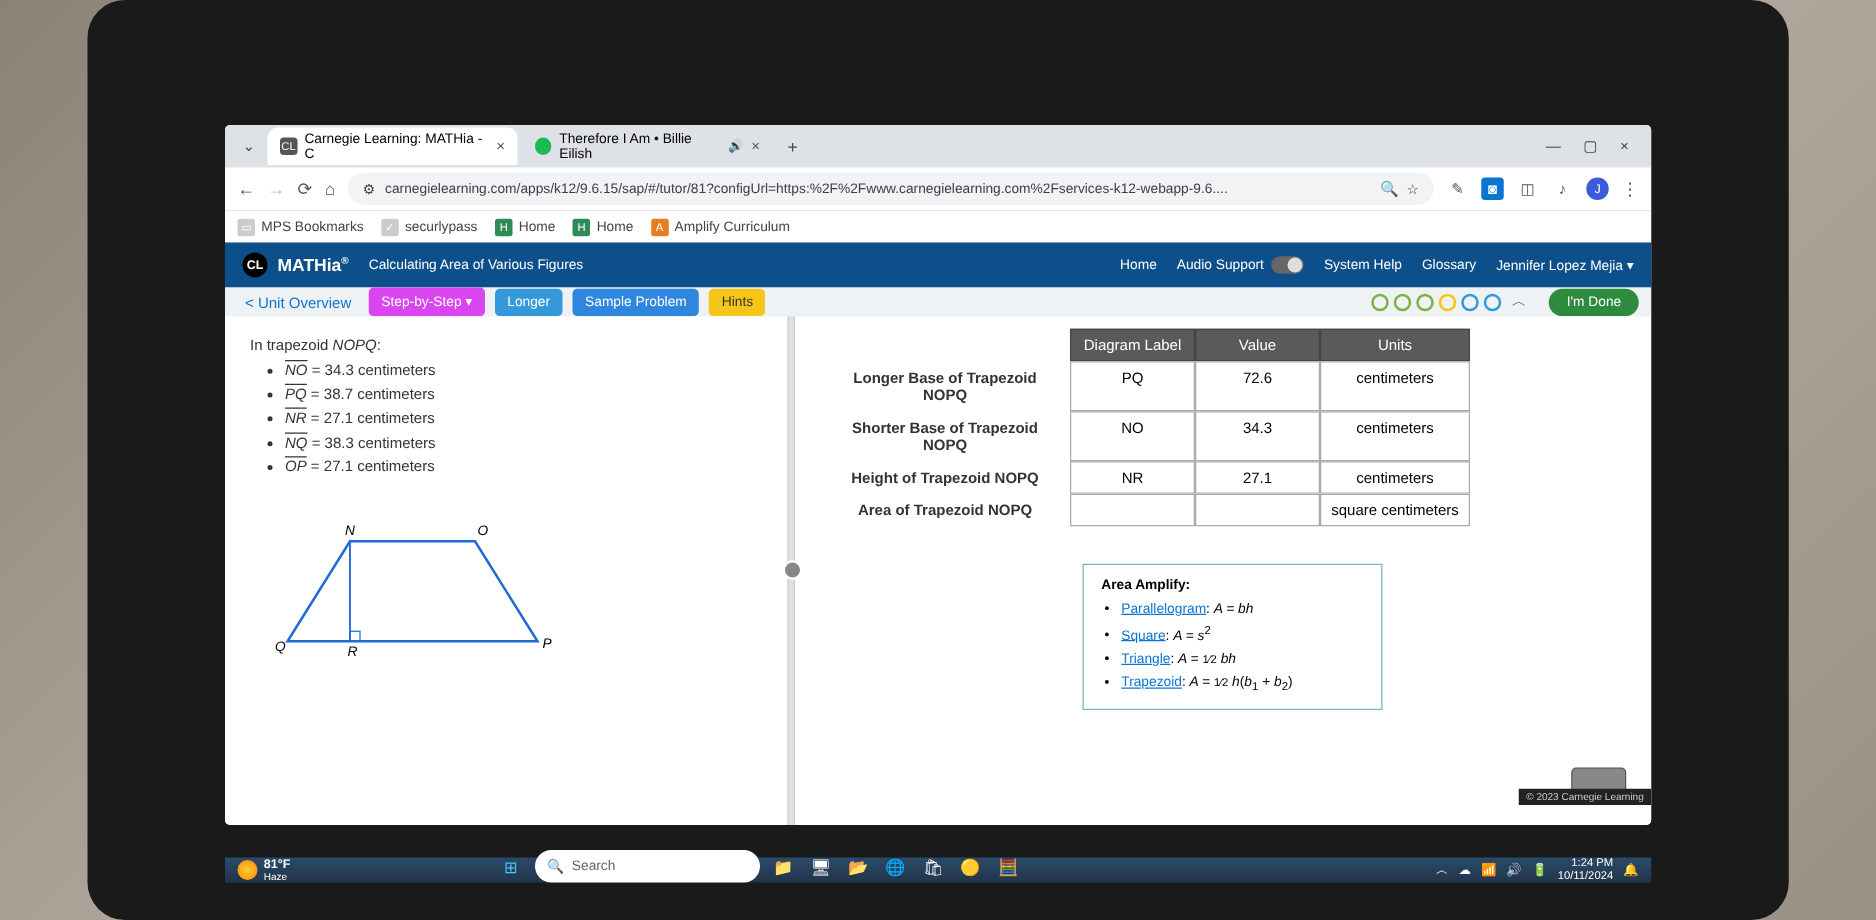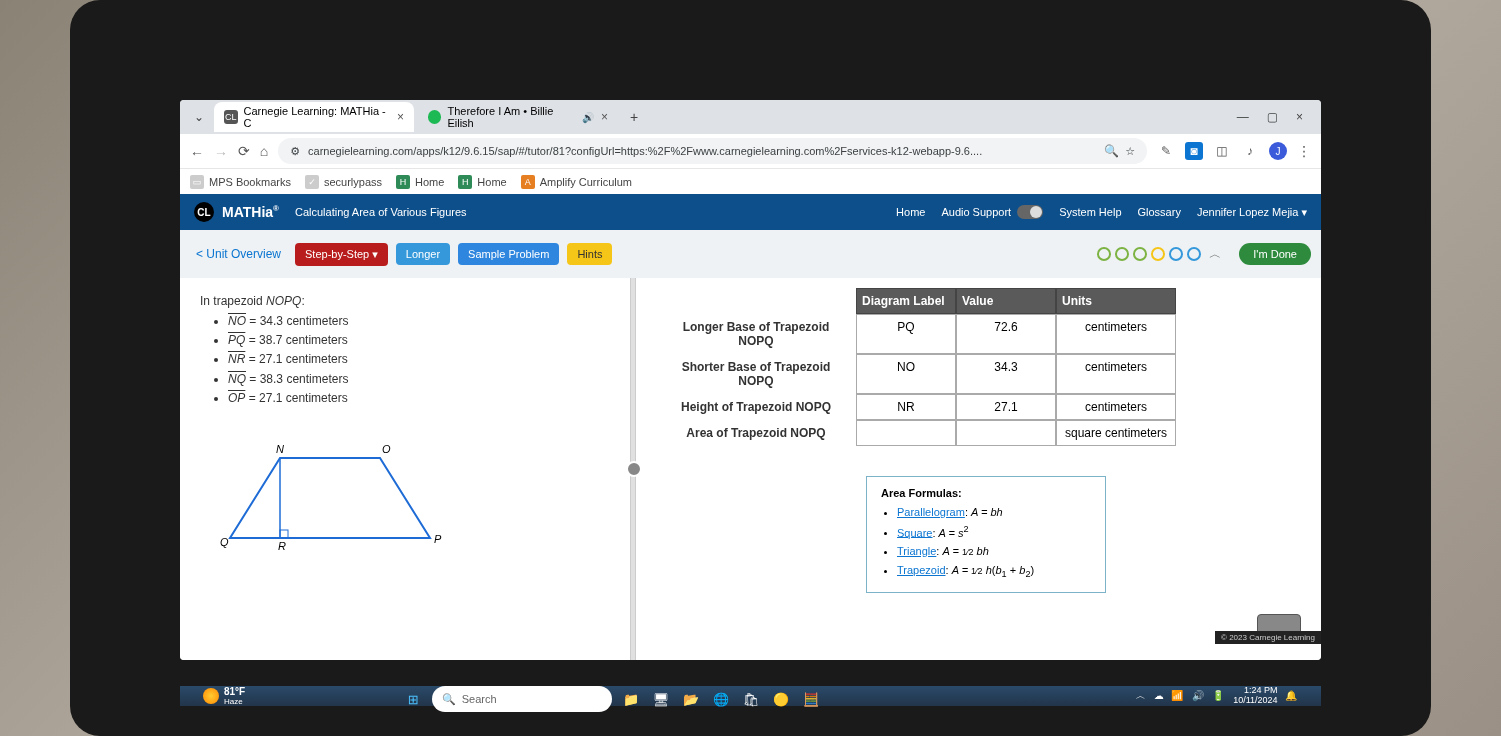--- a/index.html
+++ b/index.html
@@ -36,24 +36,24 @@
   .apphdr { height:36px; background:#0d4f8b; display:flex; align-items:center; color:#fff; padding:0 14px; font-size:12px;}
   .apphdr .logo { width:20px;height:20px;border-radius:50%;background:#000;color:#fff;font-size:10px;font-weight:bold;display:flex;align-items:center;justify-content:center;margin-right:8px;}
   .apphdr .brand { font-weight:bold; font-size:14px;}
   .apphdr .sup{font-size:8px;vertical-align:super;}
   .apphdr .subtitle { margin-left:16px; font-size:11px;}
   .apphdr .hnav { margin-left:auto; display:flex; align-items:center; gap:16px; font-size:11px;}
   .toggle { width:26px;height:14px;background:#666;border-radius:8px;position:relative;}
   .toggle::after{content:"";position:absolute;right:1px;top:1px;width:12px;height:12px;background:#ddd;border-radius:50%;}
 
   
-  .toolrow { height:48px; background:#eef2f4; display:flex; align-items:center; padding:0 10px; gap:8px;}
+  .toolrow { height:23px; background:#eef2f4; display:flex; align-items:center; padding:0 10px; gap:8px;}
   .toolrow .linkbtn{color:#0b75d1;font-size:12px;cursor:pointer;padding:4px 6px;}
   .pillbtn{border-radius:4px;padding:5px 10px;font-size:11px;color:#fff;cursor:pointer;border:none;}
-  .pill-dark{background:#b91c1c;}
+  .pill-dark{background:#d946ef;}
   .pill-blue{background:#3498db;}
   .pill-blue2{background:#2e86de;}
   .pill-yellow{background:#f5c518;color:#333;}
   .progress-dots{margin-left:auto;display:flex;gap:4px;align-items:center;}
   .pdot{width:14px;height:14px;border-radius:50%;border:2px solid #ccc;}
   .pdot.green{border-color:#7cb342;}
   .pdot.ylw{border-color:#f5c518;}
   .pdot.blue{border-color:#3498db;}
   .caret-sm{font-size:12px;color:#666;margin-left:4px;}
   .donebtn{background:#2e8b3d;color:#fff;border-radius:14px;padding:5px 14px;font-size:11px;margin-left:10px;}
@@ -65,32 +65,32 @@
   .leftpane ul { list-style:disc; margin-left:28px; line-height:1.6;}
   .leftpane .ov{text-decoration:overline;}
   .leftpane .q{margin-top:18px;}
   .leftpane .instr{font-weight:bold;margin-top:10px;}
   .trap-svg{margin-top:30px;}
   .divider{width:6px;background:#e0e0e0;position:relative;border-left:1px solid #ccc;border-right:1px solid #ccc;}
   .divider .grip{position:absolute;top:48%;left:-5px;width:16px;height:16px;border-radius:50%;background:#888;border:2px solid #fff;}
   .rightpane { flex:1; padding:10px 20px; font-size:12px; position:relative;}
   .wtable{display:grid;grid-template-columns:200px 100px 100px 120px;}
   .wtable .lbl{padding:6px 10px;text-align:center;font-weight:bold;color:#333;border:none;}
-  .wtable .th{background:#5a5a5a;color:#fff;padding:5px;text-align:left;font-weight:bold;border:1px solid #444;}
+  .wtable .th{background:#5a5a5a;color:#fff;padding:5px;text-align:center;font-weight:normal;border:1px solid #444;}
   .wtable .td{background:#fff;border:1px solid #aaa;padding:5px;text-align:center;}
   .formulas{border:1px solid #7cb3c9;margin-top:30px;padding:10px 14px;width:240px;font-size:11px; margin-left:210px;}
   .formulas .ftitle{font-weight:bold;margin-bottom:4px;}
   .formulas ul{list-style:disc;margin-left:16px;line-height:1.7;}
   .formulas a{color:#0b75d1;text-decoration:underline;}
   .calc{position:absolute;right:20px;bottom:20px;width:44px;height:26px;background:#888;border:1px solid #555;border-radius:4px;}
   .appfoot{height:16px;background:#0d4f8b;color:#a8c6e0;font-size:9px;display:flex;align-items:center;padding:0 10px;}
   .copy-b { position:absolute; right:0; bottom:16px; background:#222; color:#ccc; font-size:8px; padding:2px 6px;}
 
   
-  .taskbar{position:absolute;left:110px;right:110px;bottom:30px;height:20px;background:linear-gradient(#2a4a6a,#22354a);display:flex;align-items:flex-start;padding:0 23px;color:#fff;font-size:10px;}
+  .taskbar{position:absolute;left:110px;right:110px;bottom:30px;height:20px;background:linear-gradient(#2a4a6a,#22354a);display:flex;align-items:flex-end;padding:0 10px;color:#fff;font-size:10px;}
   .weather{display:flex;align-items:center;gap:5px;}
   .weather .sun{width:16px;height:16px;border-radius:50%;background:radial-gradient(#ffcc33,#ff8800);}
   .tb-center{margin:0 auto;display:flex;align-items:center;gap:8px;}
   .searchpill{background:#fff;border-radius:16px;height:26px;width:180px;display:flex;align-items:center;padding:0 10px;color:#666;font-size:11px;gap:6px;}
   .tbicon{width:22px;height:22px;border-radius:4px;display:flex;align-items:center;justify-content:center;font-size:13px;}
   .tray{margin-left:auto;display:flex;align-items:center;gap:8px;font-size:10px;}
   .clocktxt{text-align:right;line-height:1.1;font-size:9px;}
   .ital{font-style:italic;}
 </style>
 </head>
@@ -247,21 +247,21 @@
         <div class="td">27.1</div>
         <div class="td">centimeters</div>
 
         <div class="lbl"><span>Area of Trapezoid NOPQ</span></div>
         <div class="td"></div>
         <div class="td"></div>
         <div class="td">square centimeters</div>
       </div>
 
       <div class="formulas">
-        <div class="ftitle"><span>Area Formulas</span>:</div>
+        <div class="ftitle"><span>Area Amplify</span>:</div>
         <ul>
           <li><a>Parallelogram</a>: <span class="ital">A = bh</span></li>
           <li><a>Square</a>: <span class="ital">A = s</span><sup>2</sup></li>
           <li><a>Triangle</a>: <span class="ital">A = </span><span style="font-size:9px;">1⁄2</span> <span class="ital">bh</span></li>
           <li><a>Trapezoid</a>: <span class="ital">A = </span><span style="font-size:9px;">1⁄2</span> <span class="ital">h</span>(<span class="ital">b</span><sub>1</sub> + <span class="ital">b</span><sub>2</sub>)</li>
         </ul>
       </div>
       <div class="calc"></div>
     </div>
     <div class="copy-b">© 2023 Carnegie Learning</div>

